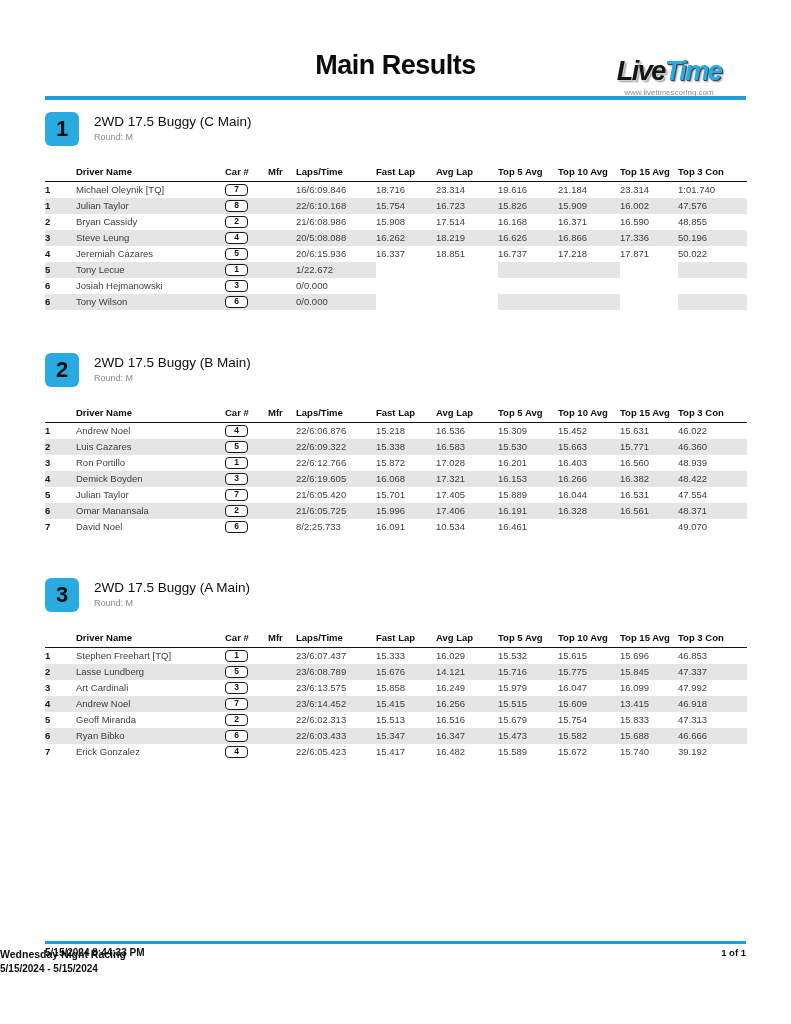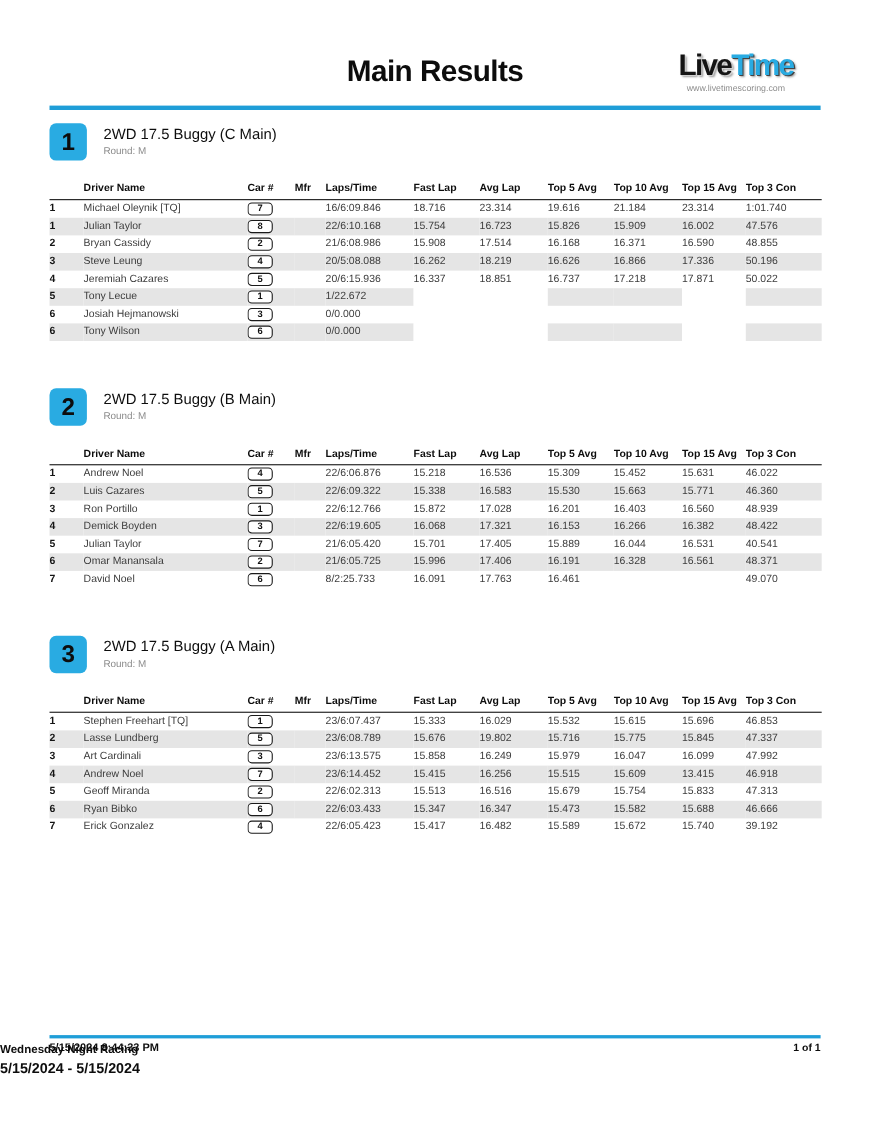--- a/index.html
+++ b/index.html
@@ -4,22 +4,22 @@
 <style>
   * { margin:0; padding:0; box-sizing:border-box; }
   html,body { background:#fff; }
   body { font-family:"Liberation Sans", sans-serif; }
   .page { position:relative; width:791px; height:1024px; background:#fff; overflow:hidden; }
 
   
   .page-title { position:absolute; top:50px; left:0; right:0; text-align:center;
     font-size:27px; font-weight:bold; color:#0c0c0c; letter-spacing:-0.5px; }
   .logo { position:absolute; top:44px; right:42px; width:160px; text-align:center; }
-  .logo-text { font-weight:bold; font-size:27px; letter-spacing:-1.5px;
-    white-space:nowrap; line-height:30px; }
+  .logo-text { font-style:italic; font-weight:bold; font-size:27px; letter-spacing:-1.5px;
+    white-space:nowrap; line-height:30px;margin-top:12px; }
   .lt-live { color:#141414; text-shadow:1px 1px 0 #cfcfcf, 2px 2px 2px #9a9a9a; }
   .lt-time { color:#29abe2; text-shadow:1px 1px 0 #444, 2px 2px 2px #9a9a9a; }
   .logo-url { font-size:8px; color:#8d8d8d; margin-top:2px; }
   .rule { position:absolute; left:45px; right:45px; background:#1f9ed8; }
   .top-rule { top:96px; height:4px; }
 
   
   .content { position:absolute; top:112px; left:45px; width:702px; }
   .race-section { margin-bottom:43px; }
   .sec-head { display:flex; align-items:flex-start; height:34px; }
@@ -43,21 +43,21 @@
   .car-badge { display:inline-block; min-width:23px; padding:0 2px; height:12px;
     margin-top:2px; border:1.6px solid #1a1a1a; border-radius:4px; background:#fff;
     font-size:8.5px; font-weight:bold; color:#111; text-align:center; line-height:9.5px;
     vertical-align:top; }
 
   
   .footer-rule { top:941px; height:3px; }
   .footer-left { position:absolute; top:947px; left:45px; font-size:10px; font-weight:bold; color:#0d0d0d; }
   .footer-center { position:absolute; top:948px; left:0; right:0; text-align:left; }
   .footer-event { font-size:10.5px; font-weight:bold; color:#0d0d0d; }
-  .footer-dates { font-size:13px; font-weight:bold; color:#0d0d0d; margin-top:3px; }
+  .footer-dates { font-size:10px; font-weight:bold; color:#0d0d0d; margin-top:3px; }
   .footer-right { position:absolute; top:947px; right:45px; font-size:9.5px; font-weight:bold; color:#0d0d0d; }
 </style>
 </head>
 <body>
 
 <div class="page">
 
   <h1 class="page-title">Main Results</h1>
 
   <div class="logo">
@@ -275,21 +275,21 @@
             <div class="cell cell-pos">5</div>
             <div class="cell cell-driver">Julian Taylor</div>
             <div class="cell cell-car"><span class="car-badge">7</span></div>
             <div class="cell cell-mfr"></div>
             <div class="cell cell-laps">21/6:05.420</div>
             <div class="cell cell-fast">15.701</div>
             <div class="cell cell-avg">17.405</div>
             <div class="cell cell-top5">15.889</div>
             <div class="cell cell-top10">16.044</div>
             <div class="cell cell-top15">16.531</div>
-            <div class="cell cell-top3">40.541</div>
+            <div class="cell cell-top3">47.554</div>
           </div>
           <div class="tr stripe">
             <div class="cell cell-pos">6</div>
             <div class="cell cell-driver">Omar Manansala</div>
             <div class="cell cell-car"><span class="car-badge">2</span></div>
             <div class="cell cell-mfr"></div>
             <div class="cell cell-laps">21/6:05.725</div>
             <div class="cell cell-fast">15.996</div>
             <div class="cell cell-avg">17.406</div>
             <div class="cell cell-top5">16.191</div>
@@ -297,21 +297,21 @@
             <div class="cell cell-top15">16.561</div>
             <div class="cell cell-top3">48.371</div>
           </div>
           <div class="tr">
             <div class="cell cell-pos">7</div>
             <div class="cell cell-driver">David Noel</div>
             <div class="cell cell-car"><span class="car-badge">6</span></div>
             <div class="cell cell-mfr"></div>
             <div class="cell cell-laps">8/2:25.733</div>
             <div class="cell cell-fast">16.091</div>
-            <div class="cell cell-avg">17.763</div>
+            <div class="cell cell-avg">10.534</div>
             <div class="cell cell-top5">16.461</div>
             <div class="cell cell-top10"></div>
             <div class="cell cell-top15"></div>
             <div class="cell cell-top3">49.070</div>
           </div>
         </div>
   </section>
 
   <section class="race-section">
     <div class="sec-head">
@@ -348,21 +348,21 @@
             <div class="cell cell-top15">15.696</div>
             <div class="cell cell-top3">46.853</div>
           </div>
           <div class="tr stripe">
             <div class="cell cell-pos">2</div>
             <div class="cell cell-driver">Lasse Lundberg</div>
             <div class="cell cell-car"><span class="car-badge">5</span></div>
             <div class="cell cell-mfr"></div>
             <div class="cell cell-laps">23/6:08.789</div>
             <div class="cell cell-fast">15.676</div>
-            <div class="cell cell-avg">19.802</div>
+            <div class="cell cell-avg">14.121</div>
             <div class="cell cell-top5">15.716</div>
             <div class="cell cell-top10">15.775</div>
             <div class="cell cell-top15">15.845</div>
             <div class="cell cell-top3">47.337</div>
           </div>
           <div class="tr">
             <div class="cell cell-pos">3</div>
             <div class="cell cell-driver">Art Cardinali</div>
             <div class="cell cell-car"><span class="car-badge">3</span></div>
             <div class="cell cell-mfr"></div>

